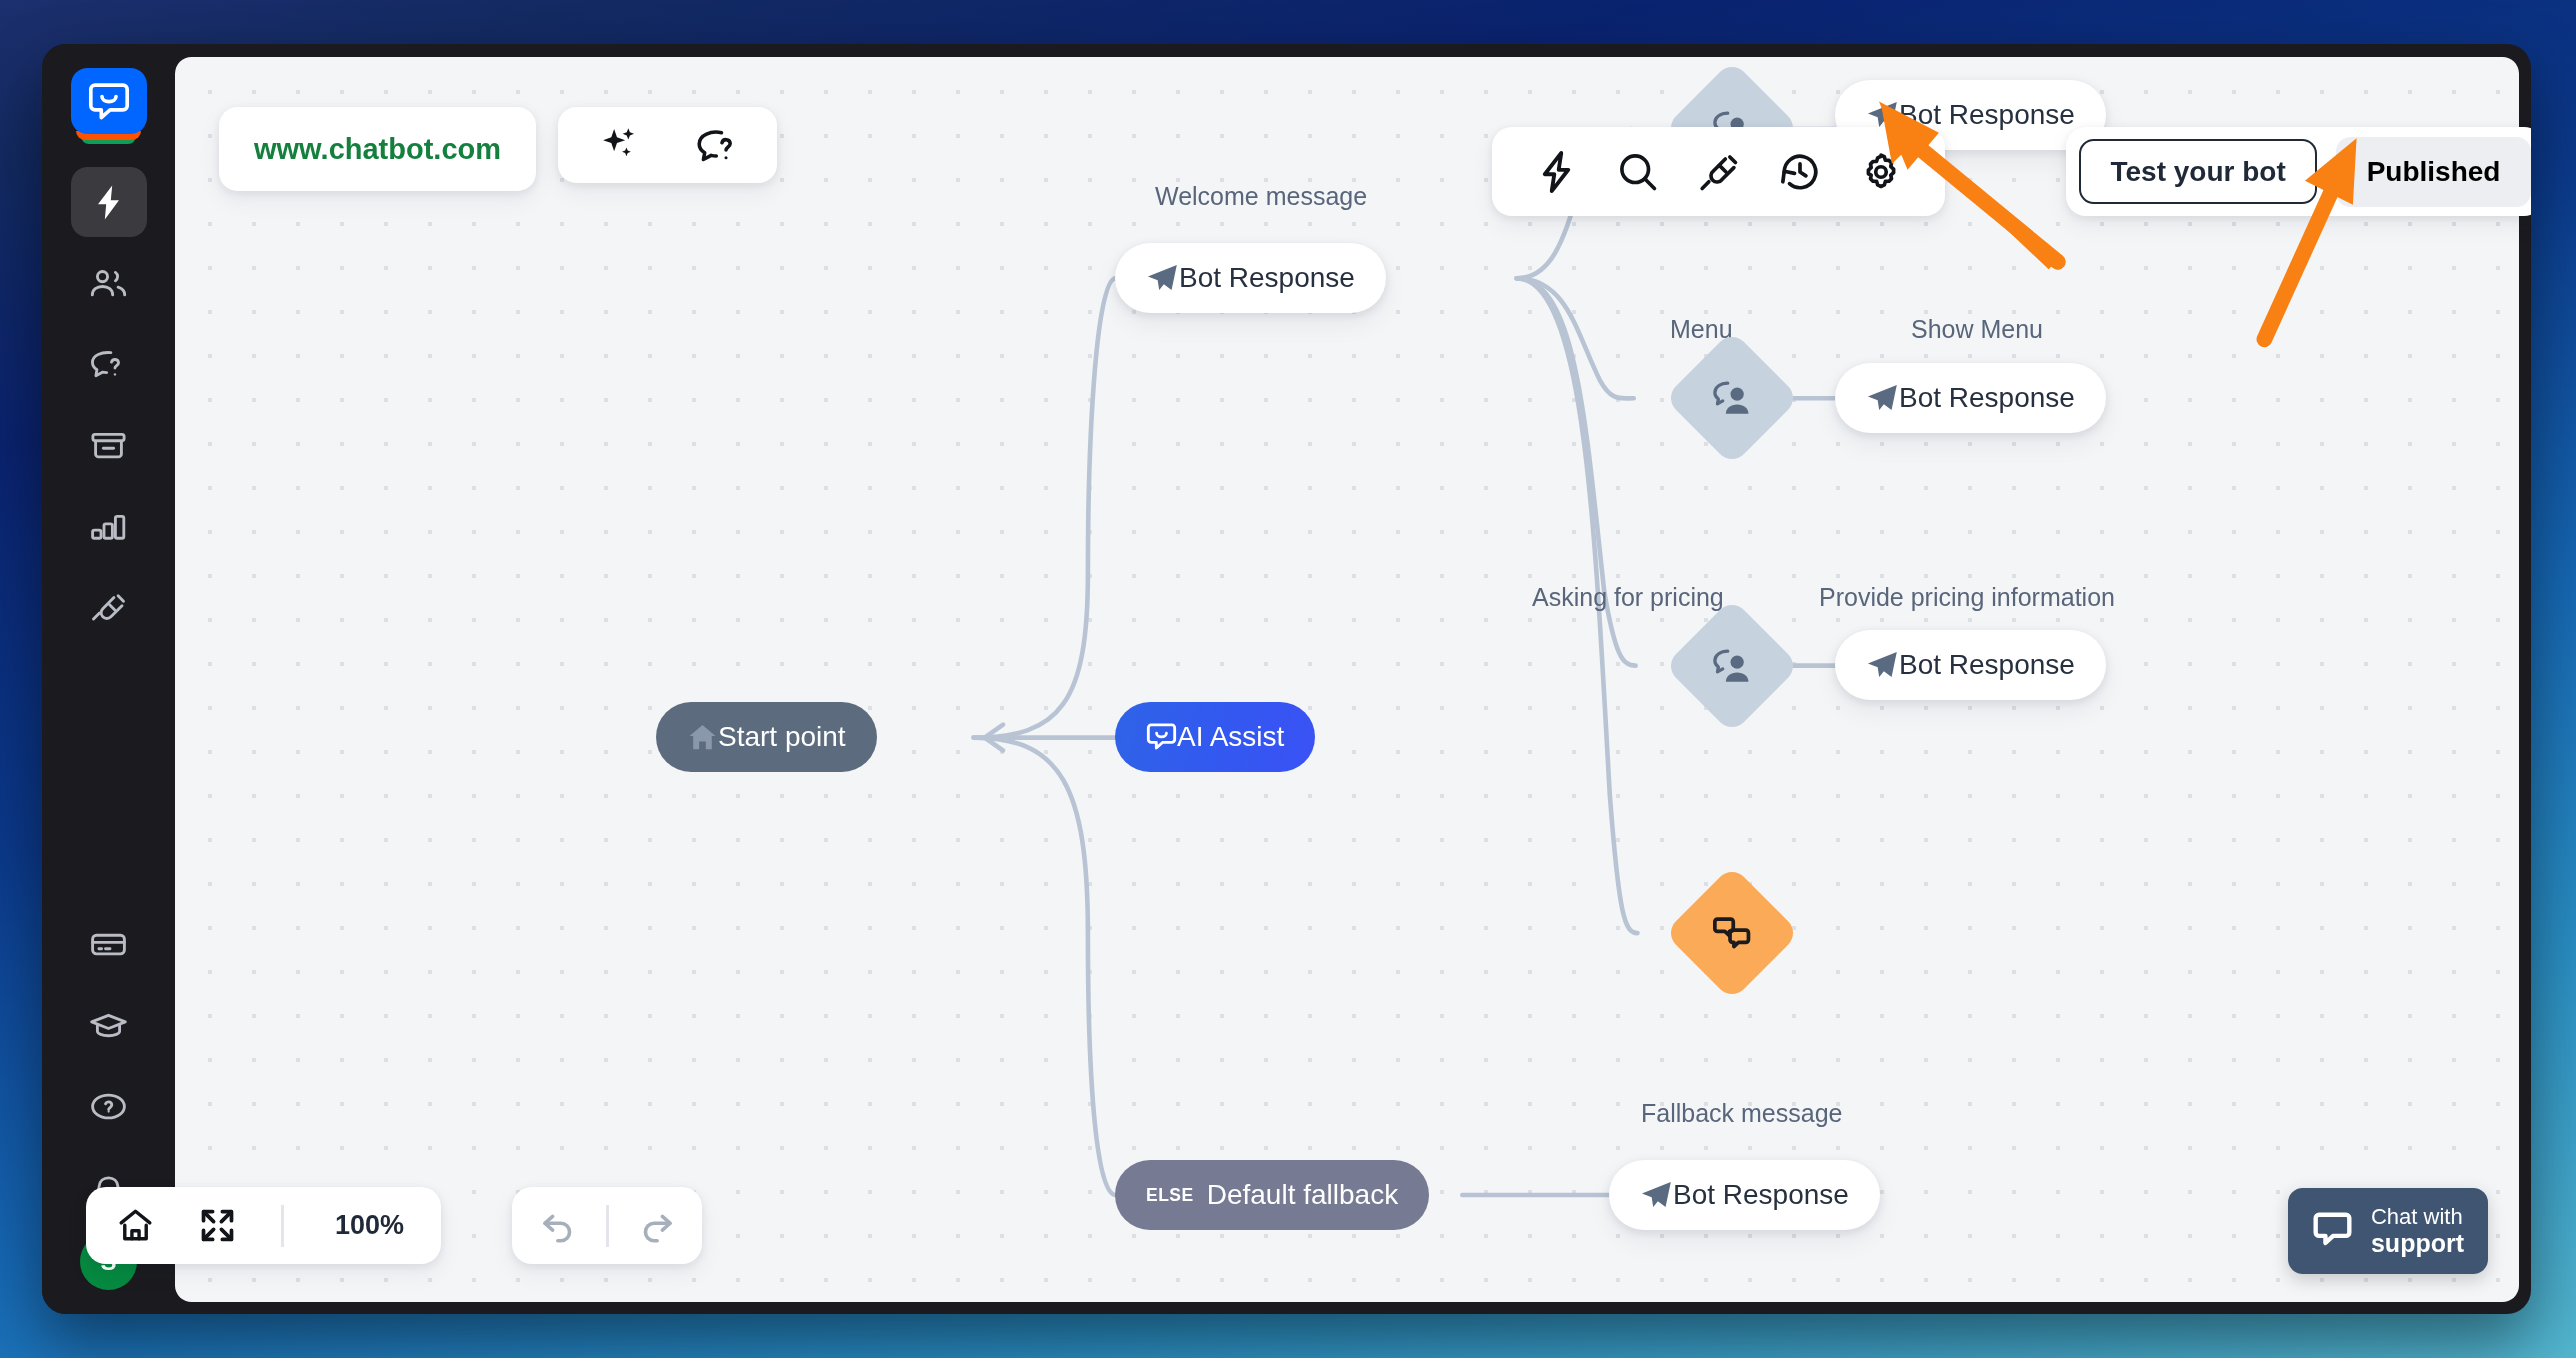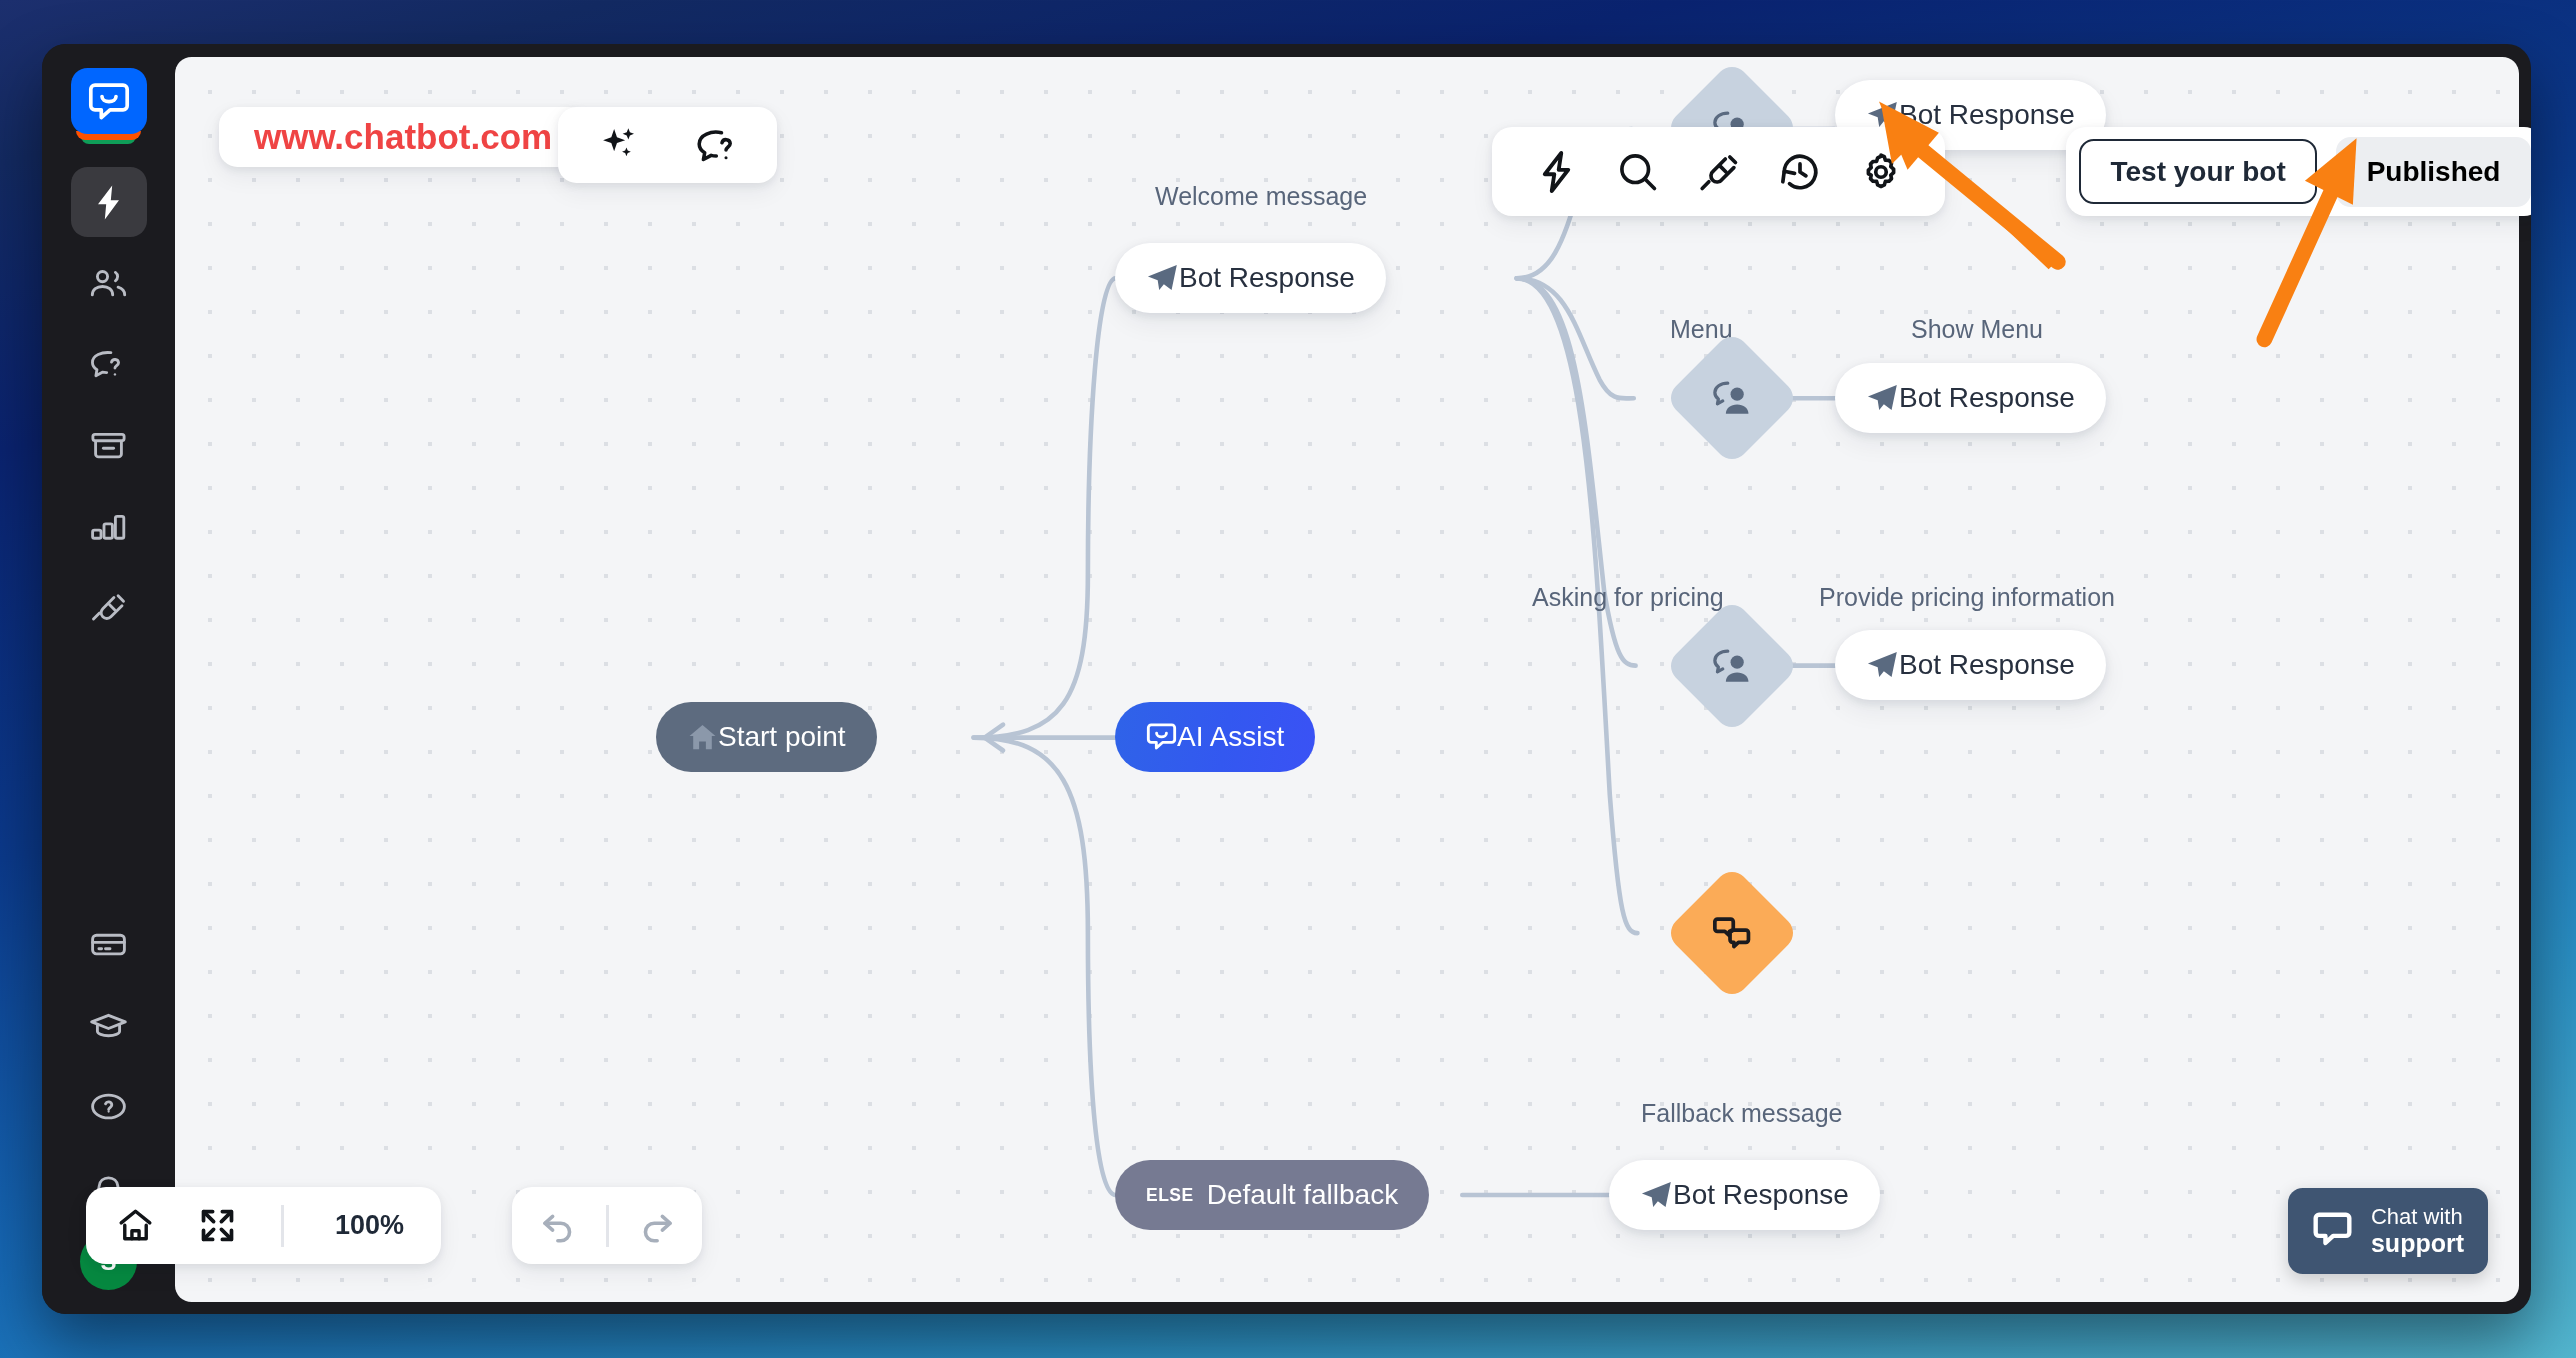--- a/index.html
+++ b/index.html
@@ -168,22 +168,22 @@
   .pill {
     position: absolute;
     background: #ffffff;
     border-radius: 18.4px;
     box-shadow: 0 2.8px 8.3px rgba(20,30,55,.08), 0 9.2px 24px rgba(20,30,55,.06);
     display: flex;
     align-items: center;
   }
   #url-pill {
     left: 44px; top: 63px;
-    height: 60px; padding: 0 35px;
-    font-size: 35px; font-weight: 700; color: #ef4444;
+    height: 84px; padding: 0 35px;
+    font-size: 29px; font-weight: 700; color: #15803d;
   }
   #ai-pill {
     left: 350px; top: 63px;
     height: 76px; padding: 0 28px; gap: 31px;
   }
   #toolbar-pill {
     left: 1450px; top: 83px;
     height: 89px; padding: 0 24px; gap: 0;
     border-radius: 20px;
   }

